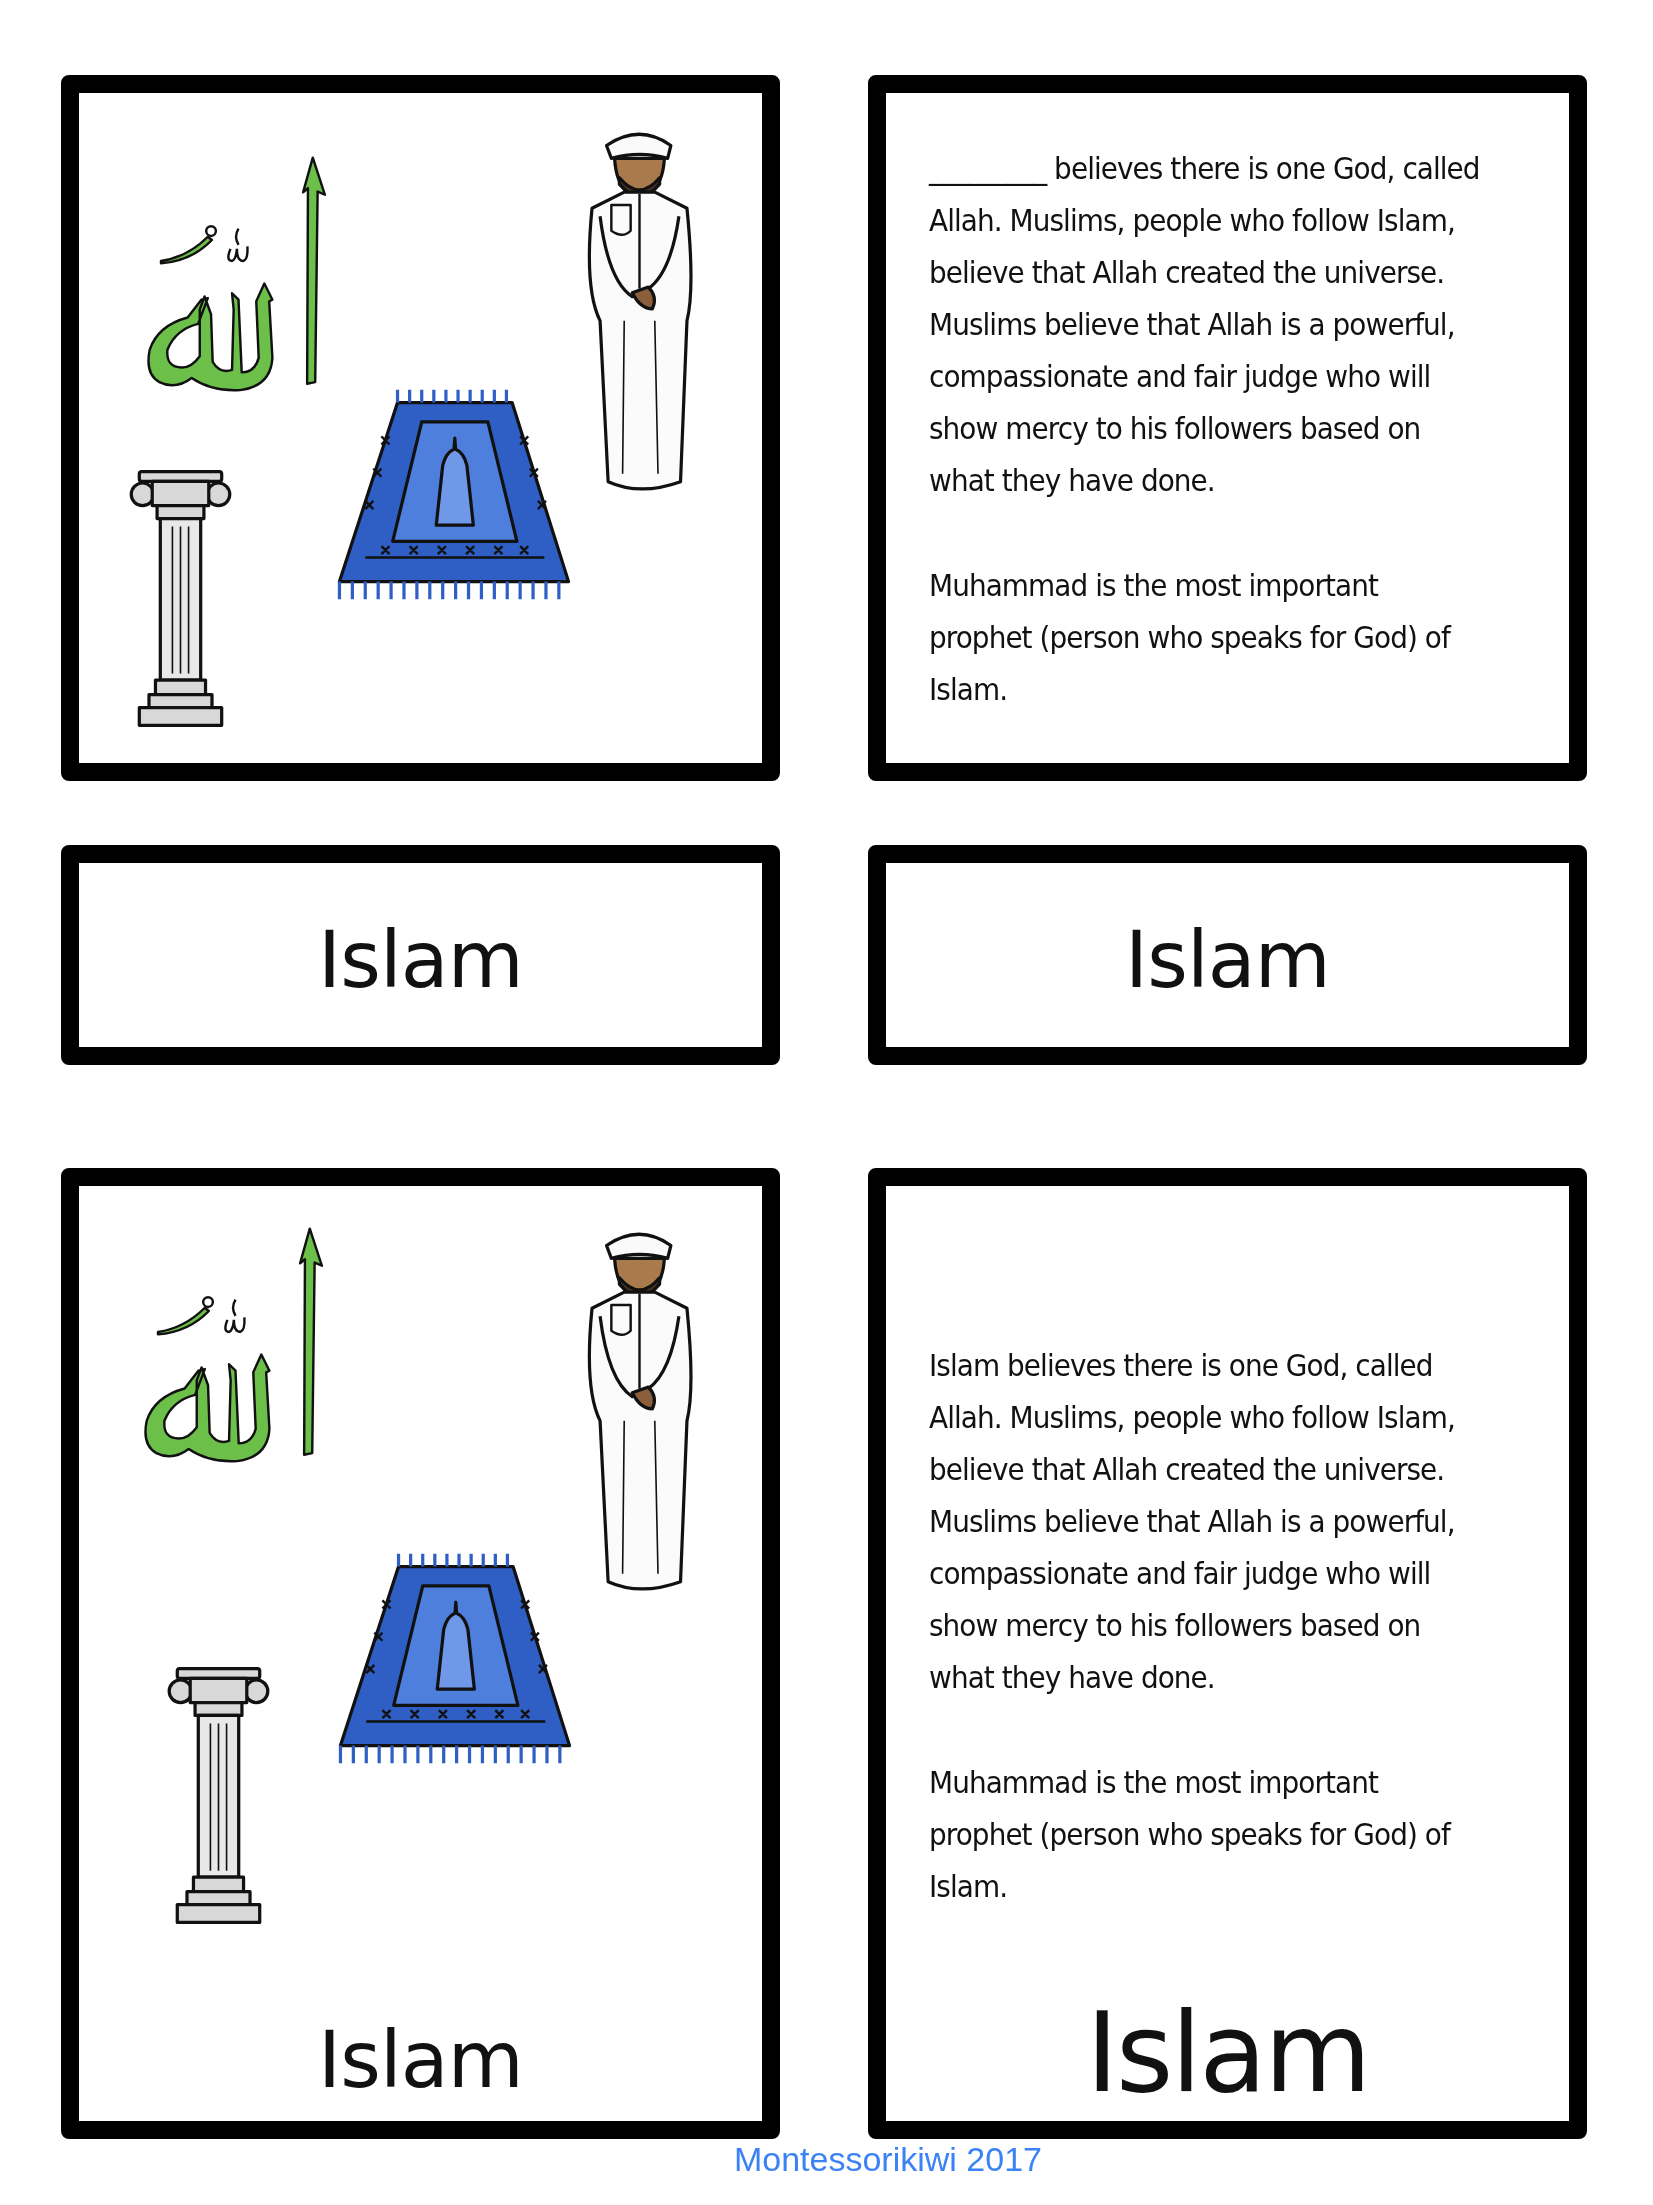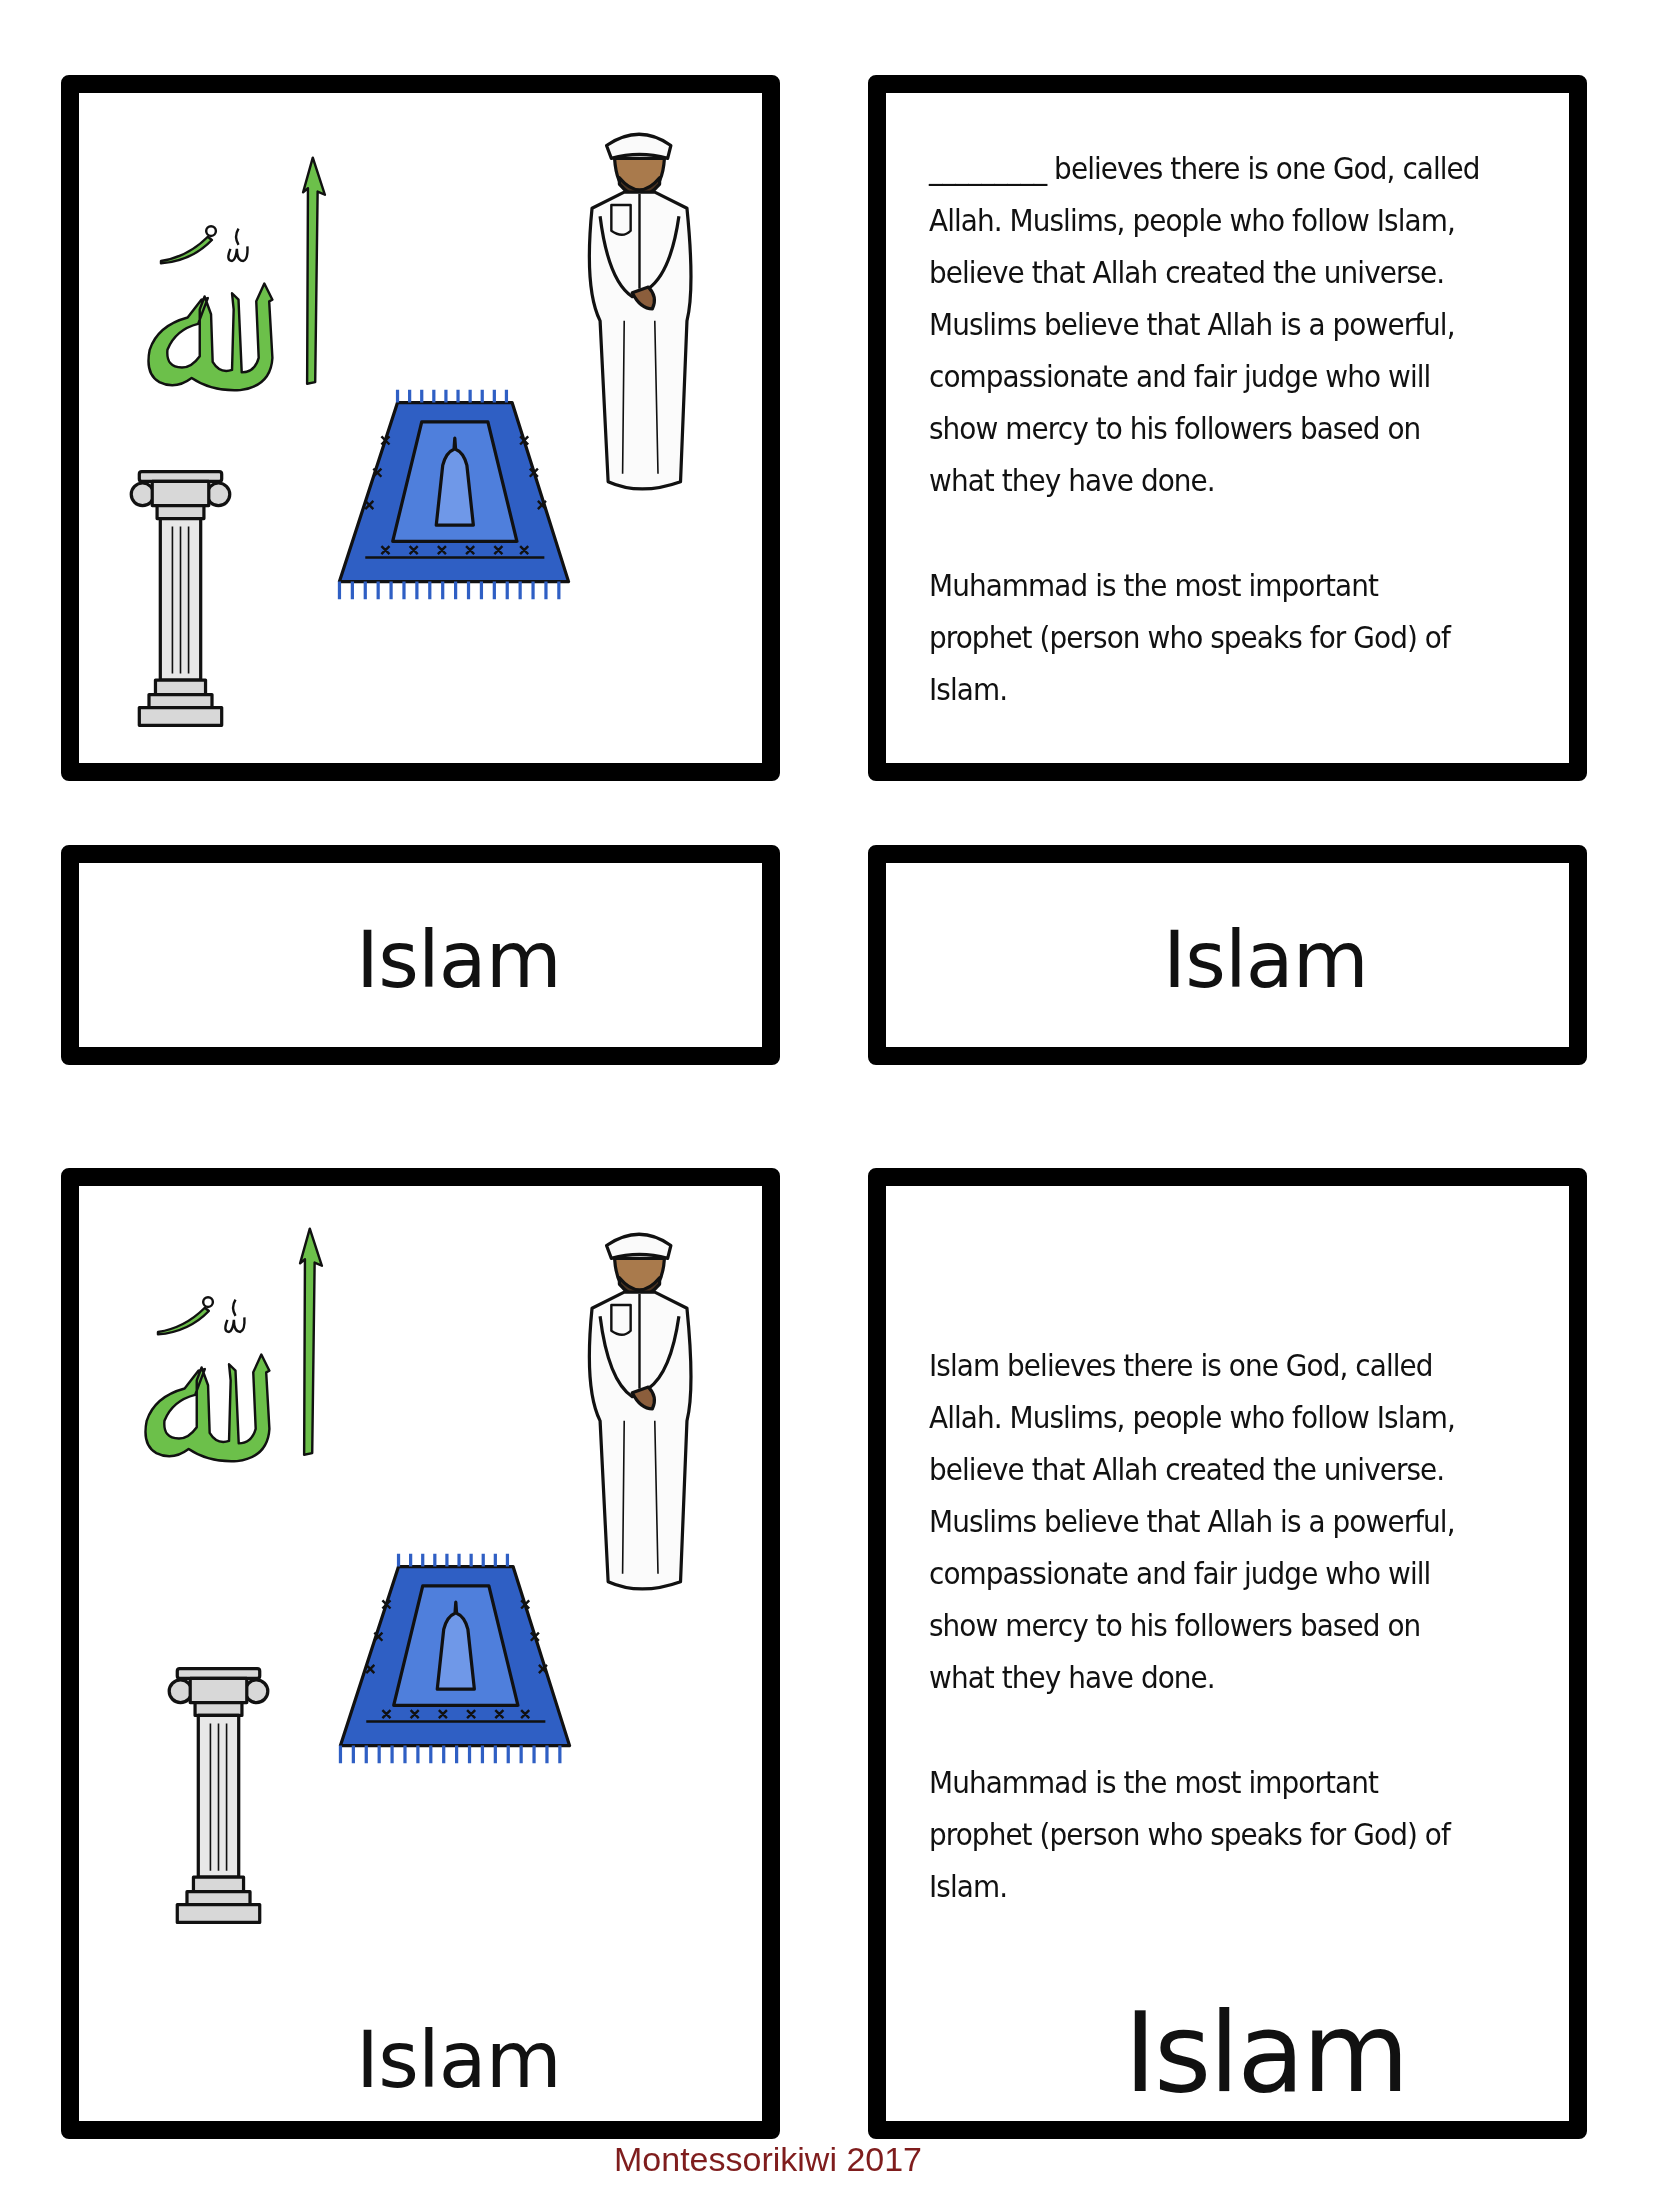--- a/index.html
+++ b/index.html
@@ -5,23 +5,23 @@
   html, body { margin:0; padding:0; background:#ffffff; }
   body { width:1654px; height:2205px; position:relative; overflow:hidden;
          font-family:"DejaVu Sans", sans-serif; color:#111; }
   .card { position:absolute; box-sizing:border-box; border:18px solid #000;
           border-radius:8px; background:#fff; }
   .para { position:absolute; left:929px; width:646px; font-family:"DejaVu Sans", sans-serif;
           font-size:30px; font-weight:normal; letter-spacing:-1px; line-height:52px;
           color:#111; transform:scaleX(0.93); transform-origin:left top; white-space:nowrap; }
   .para .line { display:block; height:52px; }
   .word { position:absolute; font-family:"DejaVu Sans", sans-serif; color:#111;
-          font-weight:normal; letter-spacing:-0.8px; white-space:nowrap; text-align:center;padding-left:38px; }
-  .footer { position:absolute; left:614px; width:428px; top:2140px; text-align:left;
-            font-family:"Liberation Sans", sans-serif; font-size:34px; color:#7f1d1d; }
+          font-weight:normal; letter-spacing:-0.8px; white-space:nowrap; text-align:center; }
+  .footer { position:absolute; left:614px; width:428px; top:2140px; text-align:right;
+            font-family:"Liberation Sans", sans-serif; font-size:34px; color:#3b82f6; }
   svg { position:absolute; overflow:visible; }
 </style>
 </head>
 <body>
 
 <div class="card" style="left:61px; top:75px; width:719px; height:706px;"></div>
 
 <svg style="left:143px; top:156px;" width="191" height="239" viewBox="0 0 236 296">
   <g fill="#6cc04a" stroke="#111" stroke-width="3" stroke-linejoin="round">
     <path d="M210 2 L225 48 L216 44 L213 280 L203 282 L204 40 L198 45 Z"></path>

